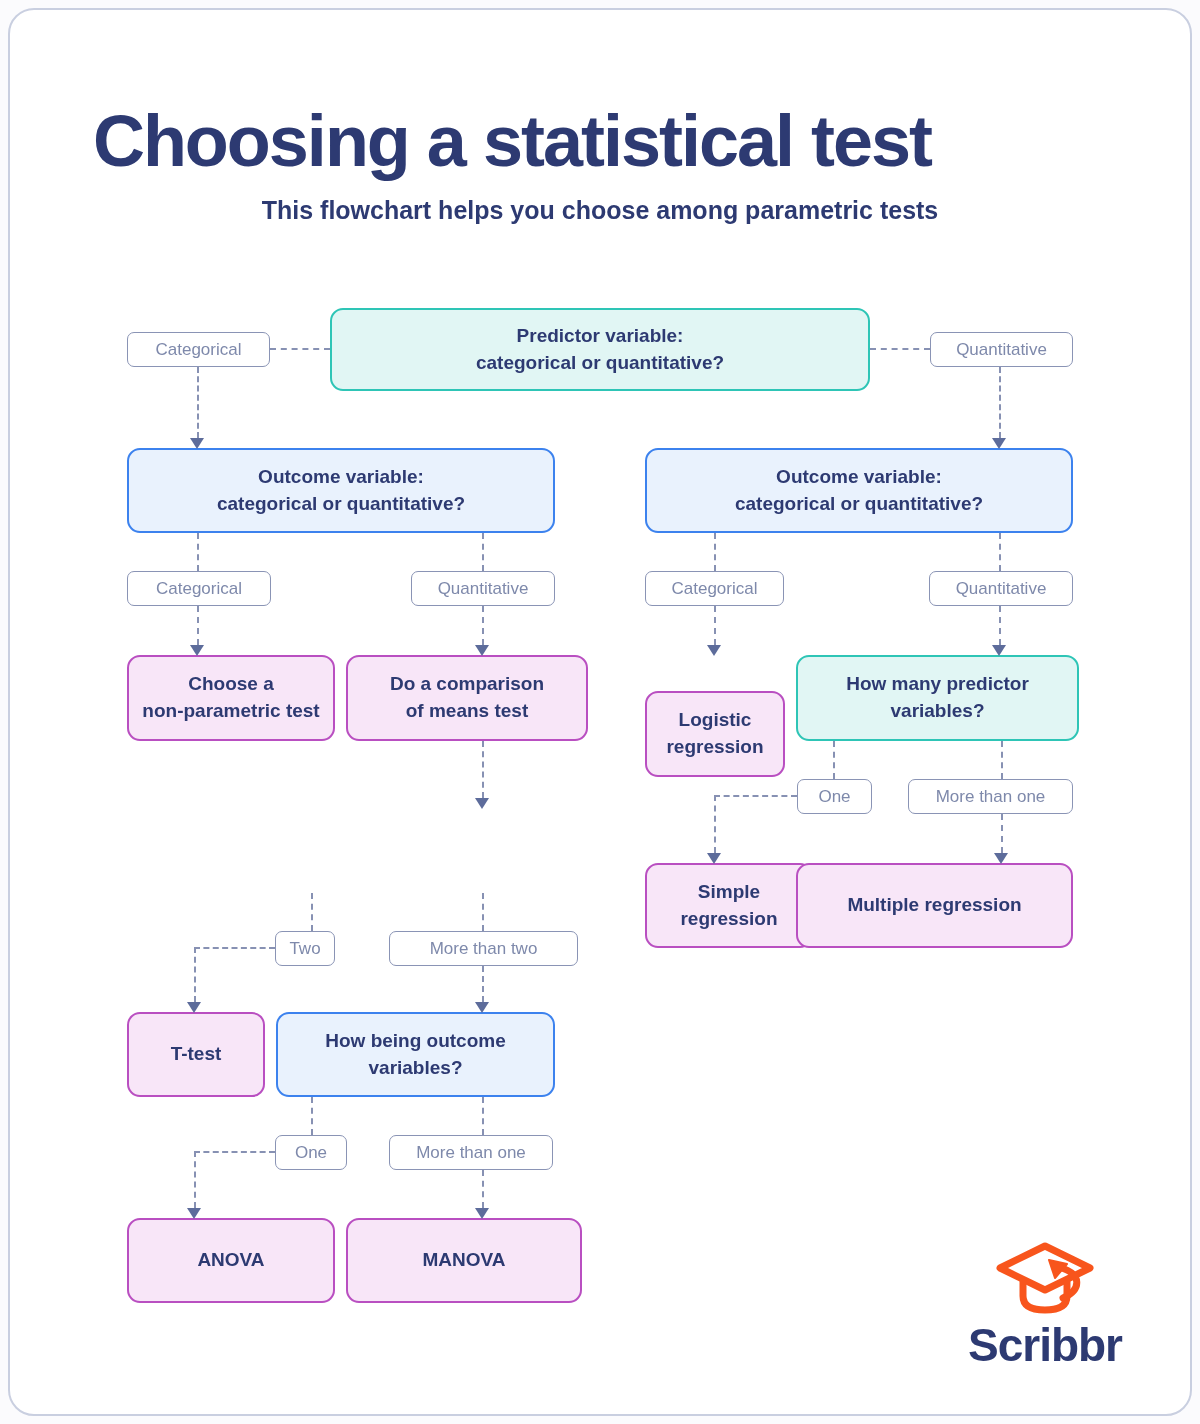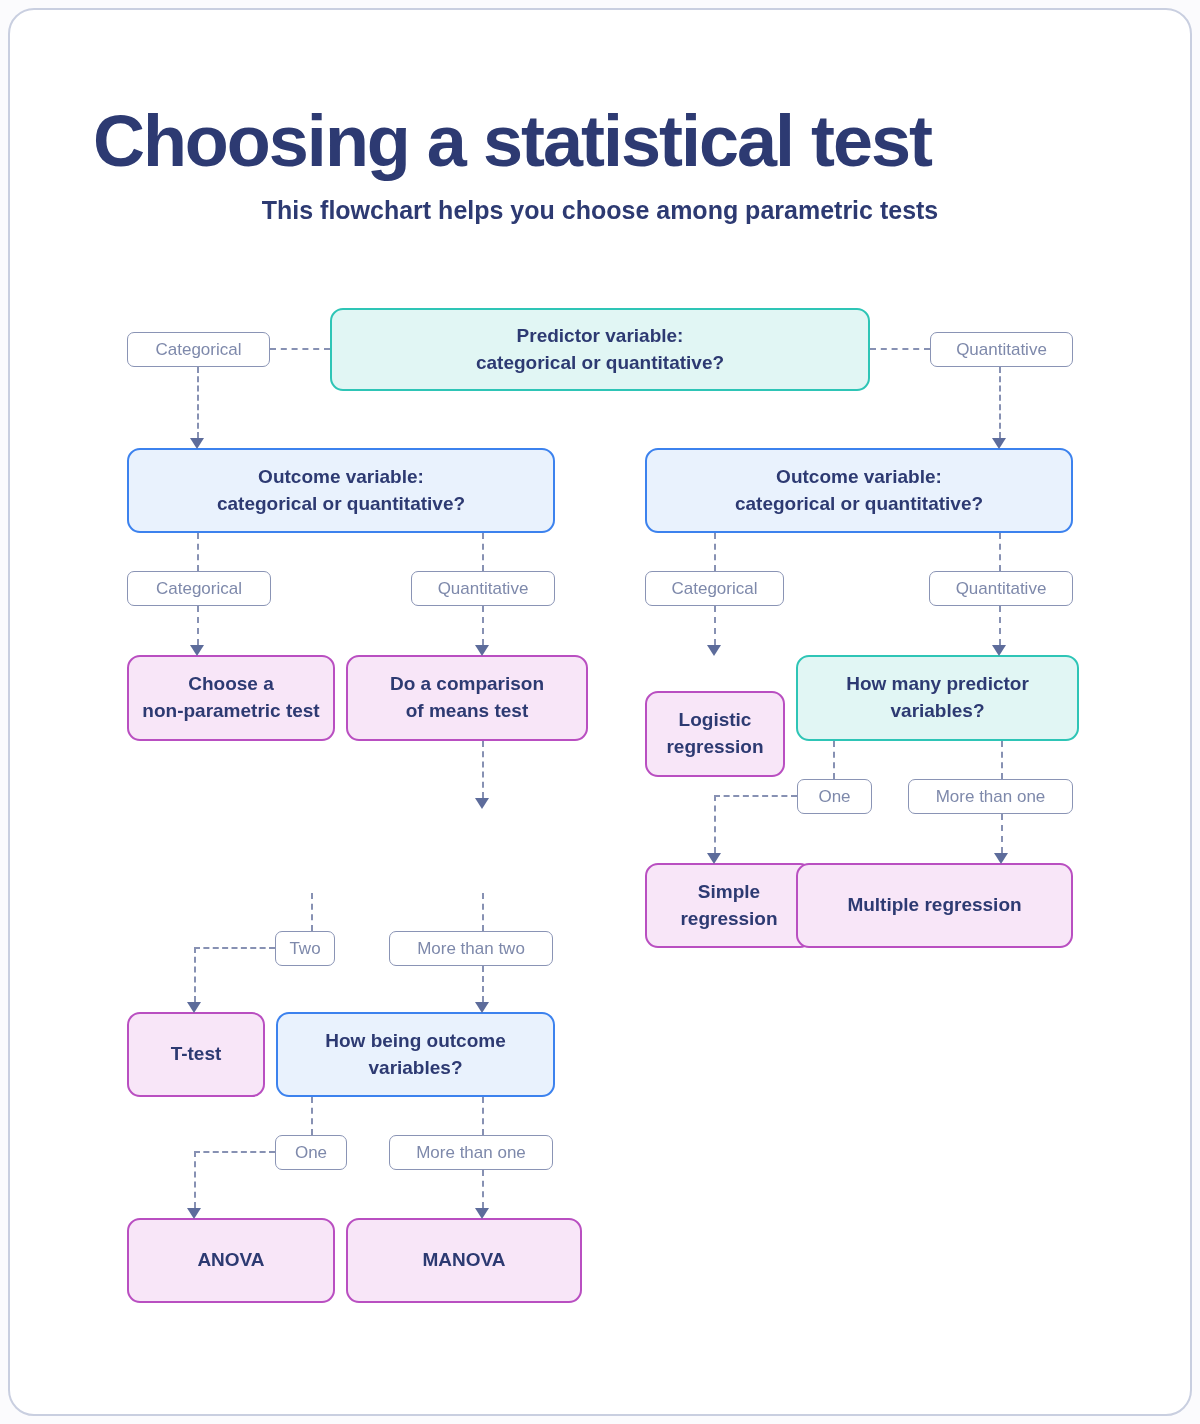--- a/index.html
+++ b/index.html
@@ -82,21 +82,21 @@
 
   <div class="lbl" style="left:127px;top:571px;width:144px;">Categorical</div>
   <div class="lbl" style="left:411px;top:571px;width:144px;">Quantitative</div>
   <div class="lbl" style="left:645px;top:571px;width:139px;">Categorical</div>
   <div class="lbl" style="left:929px;top:571px;width:144px;">Quantitative</div>
 
   <div class="lbl" style="left:797px;top:779px;width:75px;">One</div>
   <div class="lbl" style="left:908px;top:779px;width:165px;">More than one</div>
 
   <div class="lbl" style="left:275px;top:931px;width:60px;">Two</div>
-  <div class="lbl" style="left:389px;top:931px;width:164px;">More than two</div>
+  <div class="lbl" style="left:389px;top:931px;width:189px;">More than two</div>
 
   <div class="lbl" style="left:275px;top:1135px;width:72px;">One</div>
   <div class="lbl" style="left:389px;top:1135px;width:164px;">More than one</div>
 
   <div class="hdash" style="left:270px;top:348px;width:60px;"></div>
   <div class="hdash" style="left:870px;top:348px;width:60px;"></div>
   <div class="vdash" style="left:197px;top:367px;height:71px;"></div>
   <div class="ah" style="left:190px;top:438px;"></div>
   <div class="vdash" style="left:999px;top:367px;height:71px;"></div>
   <div class="ah" style="left:992px;top:438px;"></div>
@@ -135,13 +135,24 @@
   <div class="ah" style="left:475px;top:1002px;"></div>
 
   <div class="vdash" style="left:311px;top:1097px;height:38px;"></div>
   <div class="vdash" style="left:482px;top:1097px;height:38px;"></div>
   <div class="hdash" style="left:194px;top:1151px;width:81px;"></div>
   <div class="vdash" style="left:194px;top:1151px;height:57px;"></div>
   <div class="ah" style="left:187px;top:1208px;"></div>
   <div class="vdash" style="left:482px;top:1170px;height:38px;"></div>
   <div class="ah" style="left:475px;top:1208px;"></div>
 
+  <div class="logo">
+    <svg width="104" height="76" viewBox="0 0 104 76">
+      <g fill="none" stroke="#f8551c" stroke-width="7" stroke-linejoin="round" stroke-linecap="round">
+        <path d="M52 6 L97 28 L52 50 L7 28 Z"></path>
+        <path d="M30 42 L30 56 Q30 70 52 70 Q74 70 74 56 L74 42"></path>
+        <path d="M70 58 C 88 50 90 34 66 27"></path>
+      </g>
+      <path d="M56 20 L74 24 L62 38 Z" fill="#f8551c" stroke="#f8551c" stroke-width="2" stroke-linejoin="round"></path>
+    </svg>
+    <div class="wordmark">Scribbr</div>
+  </div>
 </div>
 
 </body></html>

